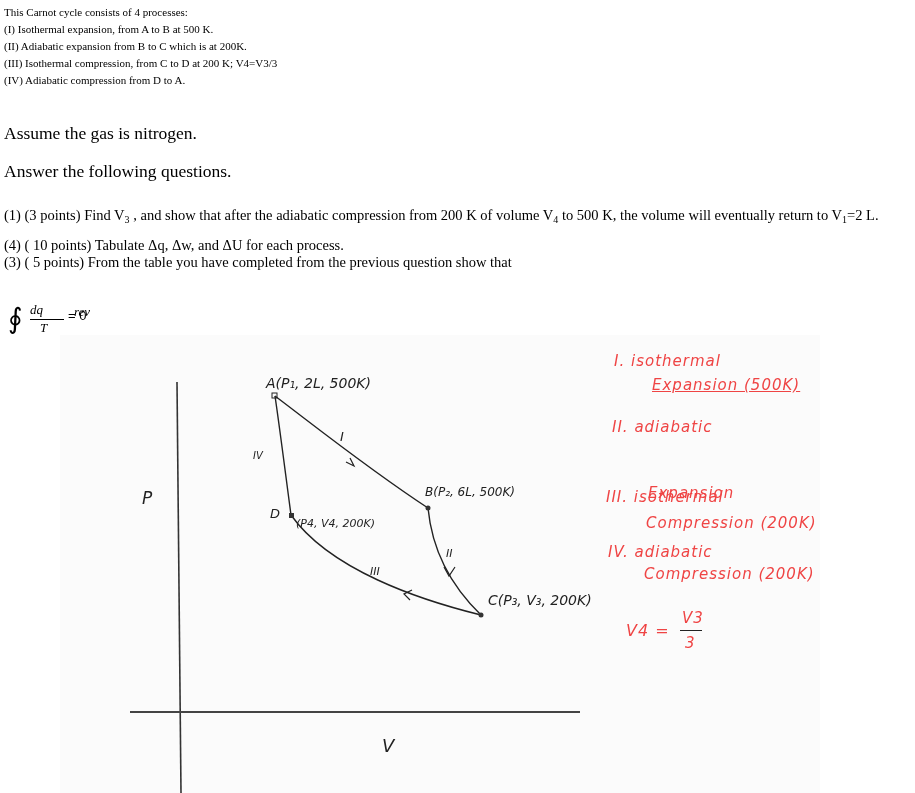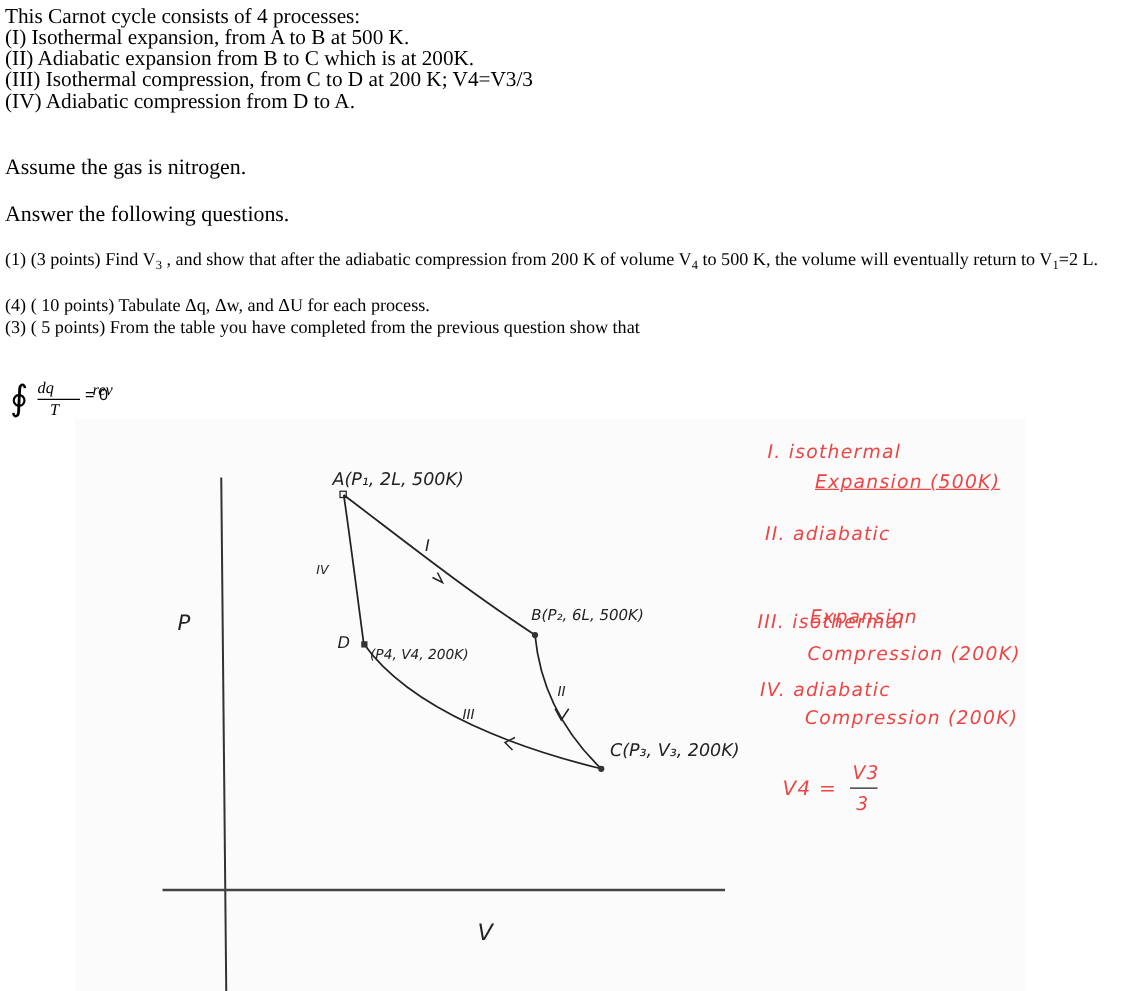--- a/index.html
+++ b/index.html
@@ -1,19 +1,19 @@
 <!DOCTYPE html>
 <html><head>
   <meta charset="utf-8">
   <style>
     html, body { margin: 0; padding: 0; background: #ffffff; }
     body { width: 915px; height: 793px; position: relative; overflow: hidden;
            font-family: "Liberation Serif", "DejaVu Serif", serif; color: #000; }
     .line { position: absolute; left: 4px; white-space: nowrap; }
-    .intro { font-size: 17px; line-height: 17px; }
+    .intro { font-size: 11px; line-height: 17px; }
     .big { font-size: 17.5px; }
     .q { font-size: 14.5px; }
     sub { font-size: 10px; vertical-align: -3px; line-height: 0; }
     .formula { position: absolute; left: 8px; top: 302px; height: 36px; width: 120px; }
     .formula .int { position: absolute; left: 0; top: 0; font-size: 28px; font-family: "DejaVu Serif", serif; }
     .formula .num { position: absolute; left: 22px; top: 0px; font-size: 13px; font-style: italic; }
     .formula .num sub { font-size: 13px; vertical-align: -2px; font-style: italic; margin-left: 31px; }
     .formula .bar { position: absolute; left: 22px; top: 17px; width: 34px; border-top: 1px solid #000; }
     .formula .den { position: absolute; left: 32px; top: 18px; font-size: 13px; font-style: italic; }
     .formula .eq { position: absolute; left: 60px; top: 6px; font-size: 13px; font-family: "Liberation Sans", sans-serif; }
@@ -26,21 +26,21 @@
 
 <div class="line intro" style="top:4px;">This Carnot cycle consists of 4 processes:</div>
 <div class="line intro" style="top:21px;">(I)  Isothermal expansion, from A to B at 500 K.</div>
 <div class="line intro" style="top:38px;">(II) Adiabatic expansion from B to C which is at 200K.</div>
 <div class="line intro" style="top:55px;">(III) Isothermal compression, from C to D at 200 K;  V4=V3/3</div>
 <div class="line intro" style="top:72px;">(IV) Adiabatic compression from D to A.</div>
 
 <div class="line big" style="top:123px;">Assume the gas is nitrogen.</div>
 <div class="line big" style="top:161px;">Answer the following questions.</div>
 
-<div class="line q" style="top:200px;">
+<div class="line q" style="top:207px;">
   <span>(1) (3 points) Find V</span><sub>3</sub><span> , and show that after the adiabatic compression from 200 K of volume V</span><sub>4</sub><span> to 500 K, the volume  will eventually return to V</span><sub>1</sub><span>=2 L.</span>
 </div>
 <div class="line q" style="top:237px;">(4) ( 10 points)  Tabulate Δq, Δw, and ΔU for each process.</div>
 <div class="line q" style="top:254px;">(3) ( 5 points)    From the table you have completed from the previous question show that</div>
 
 <div class="formula">
   <span class="int">∮</span>
   <span class="num"><span>dq</span><sub>rev</sub></span>
   <span class="bar"></span>
   <span class="den">T</span>

